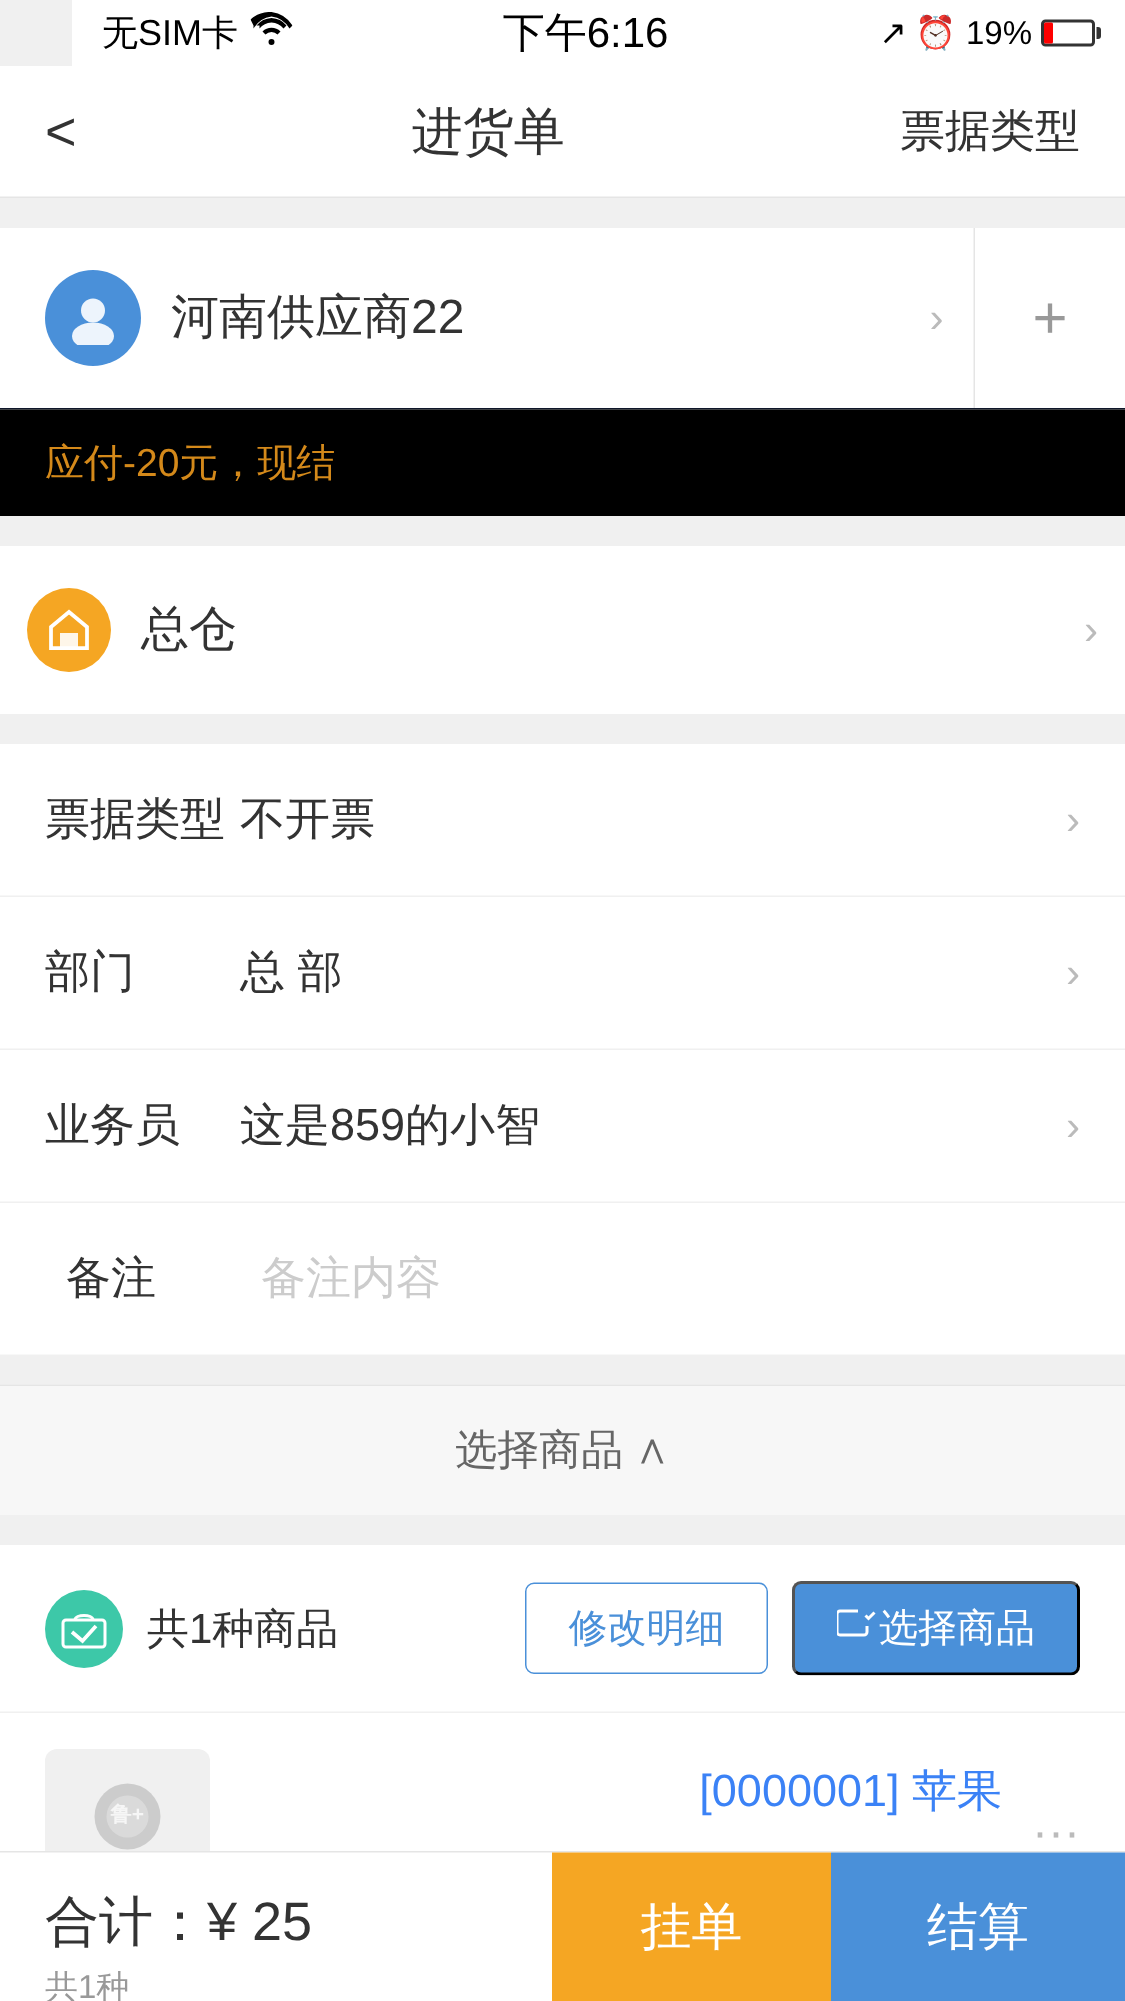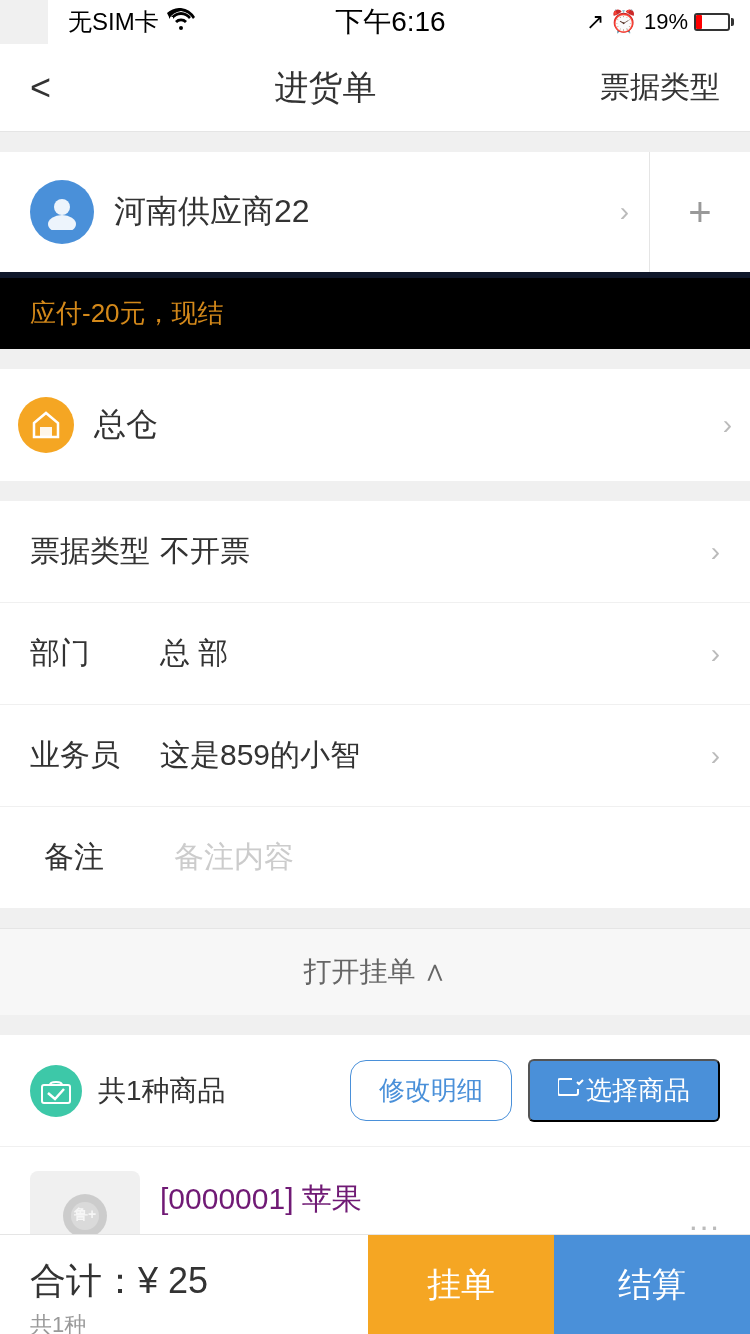--- a/index.html
+++ b/index.html
@@ -85,21 +85,21 @@
       background: #fff;
       margin-bottom: 20px;
     }
 
     
     .supplier-section {
       background: #fff;
       margin-bottom: 0;
       display: flex;
       align-items: stretch;
-      border-bottom: 6px solid #0f172a;
+      border-bottom: 1px solid #0f172a;
     }
     .supplier-main {
       flex: 1;
       display: flex;
       align-items: center;
       padding: 28px 20px 28px 30px;
       gap: 20px;
     }
     .supplier-avatar {
       width: 64px; height: 64px;
@@ -232,21 +232,21 @@
     .products-count {
       flex: 1;
       font-size: 28px;
       color: #333;
     }
     .btn-edit {
       border: 1px solid #4a90d9;
       color: #4a90d9;
       background: #fff;
       padding: 12px 28px;
-      border-radius: 16px;
+      border-radius: 6px;
       font-size: 26px;
       cursor: pointer;
     }
     .btn-select {
       background: #4a90d9;
       color: #fff;
       padding: 12px 28px;
       border-radius: 6px;
       font-size: 26px;
       cursor: pointer;
@@ -272,22 +272,23 @@
     }
     .product-thumb-inner {
       width: 80px; height: 80px;
       opacity: 0.4;
     }
     .product-info {
       flex: 1;
     }
     .product-name {
       font-size: 30px;
-      color: #701a75;
+      color: #3b82f6;
       margin-bottom: 16px;
+      text-align: right;
     }
     .product-price {
       font-size: 28px;
       color: #333;
     }
     .product-more {
       color: #bbb;
       font-size: 32px;
       cursor: pointer;
     }
@@ -427,21 +428,21 @@
       <span class="form-value">这是859的小智</span>
       <span class="chevron-right">›</span>
     </div>
 
     <div class="form-row">
       <span class="form-label">备注</span>
       <span class="form-value form-placeholder">备注内容</span>
     </div>
   </div>
 
-  <div class="collapse-row">打开挂单 ∧</div>
+  <div class="collapse-row">选择商品 ∧</div>
 
   <div class="products-section">
     <div class="products-header">
       <div class="products-icon">
         <svg width="32" height="28" viewBox="0 0 32 28">
           <rect x="2" y="8" width="28" height="18" rx="2" fill="none" stroke="#fff" stroke-width="2"></rect>
           <path d="M10 8 C10 4 22 4 22 8" fill="none" stroke="#fff" stroke-width="2"></path>
           <path d="M8 16 L15 22 L24 12" fill="none" stroke="#fff" stroke-width="2.5"></path>
         </svg>
       </div>

